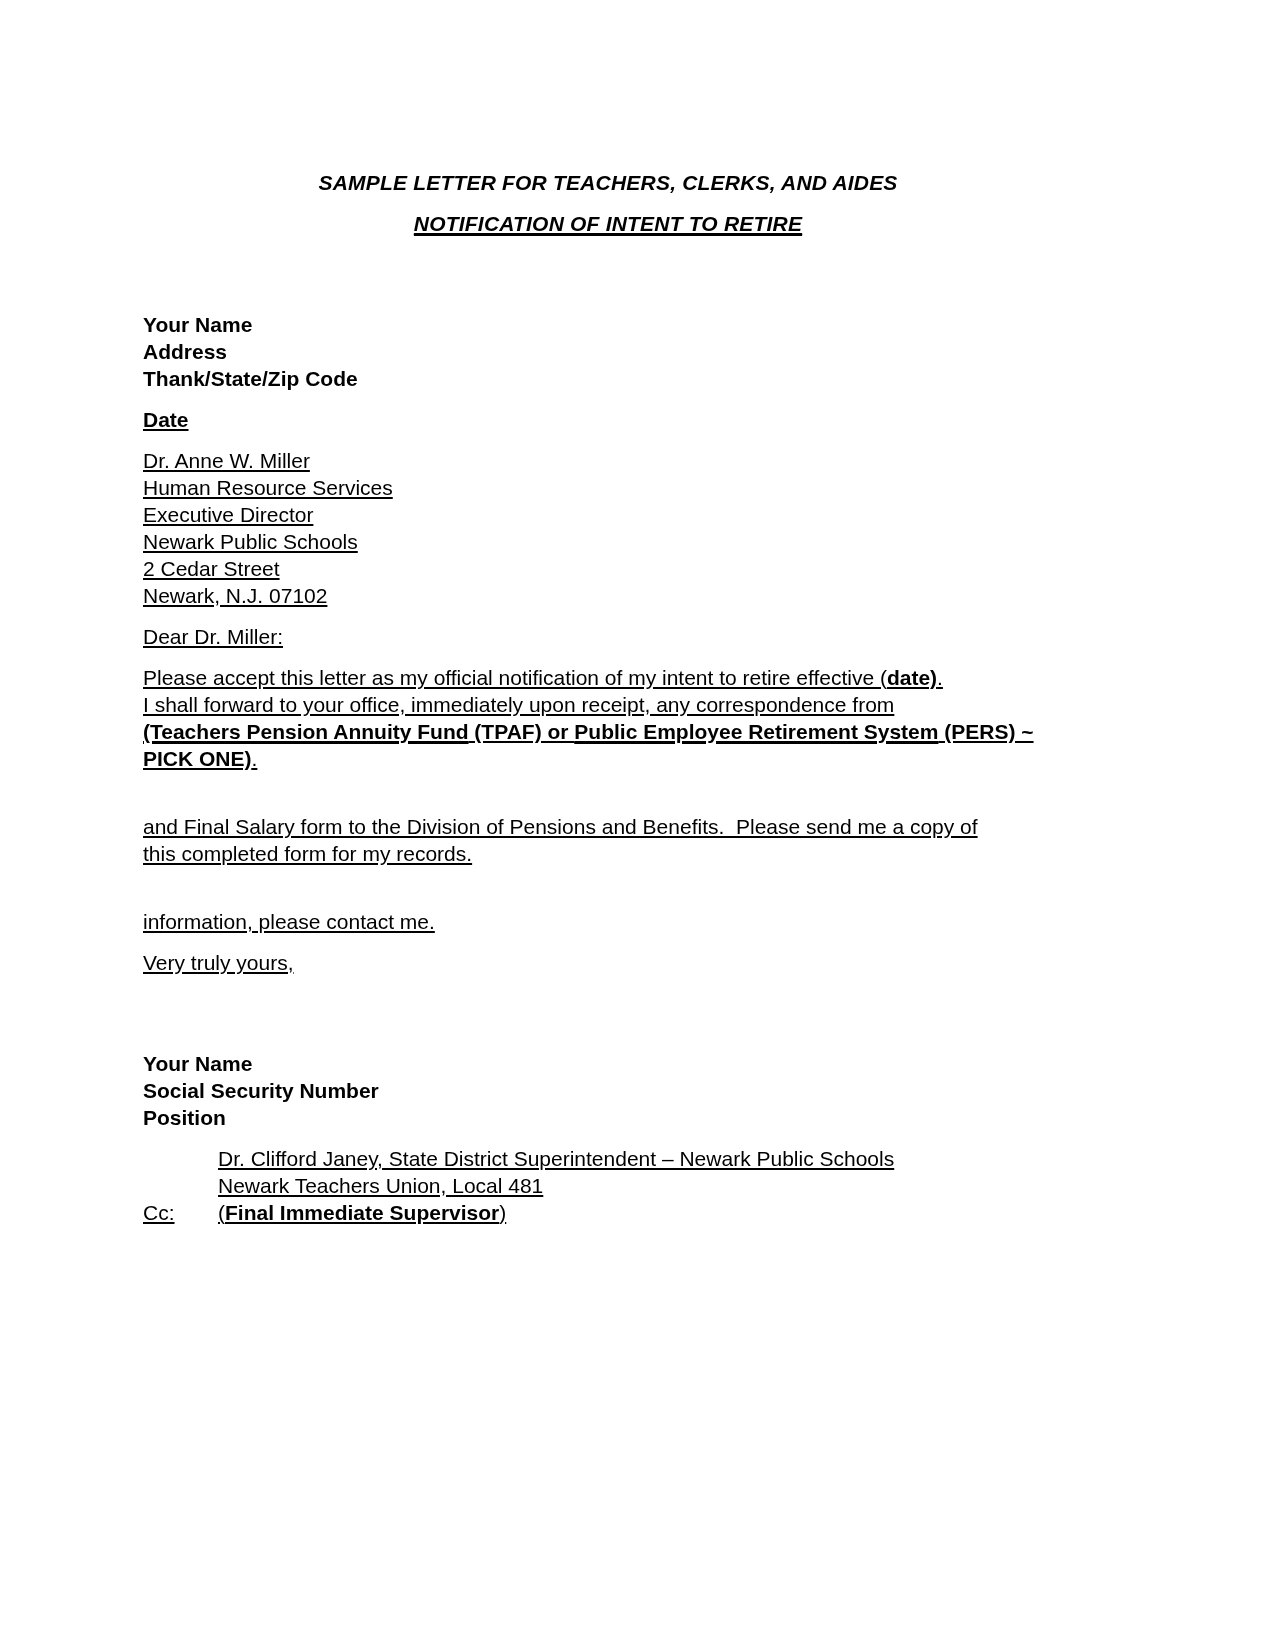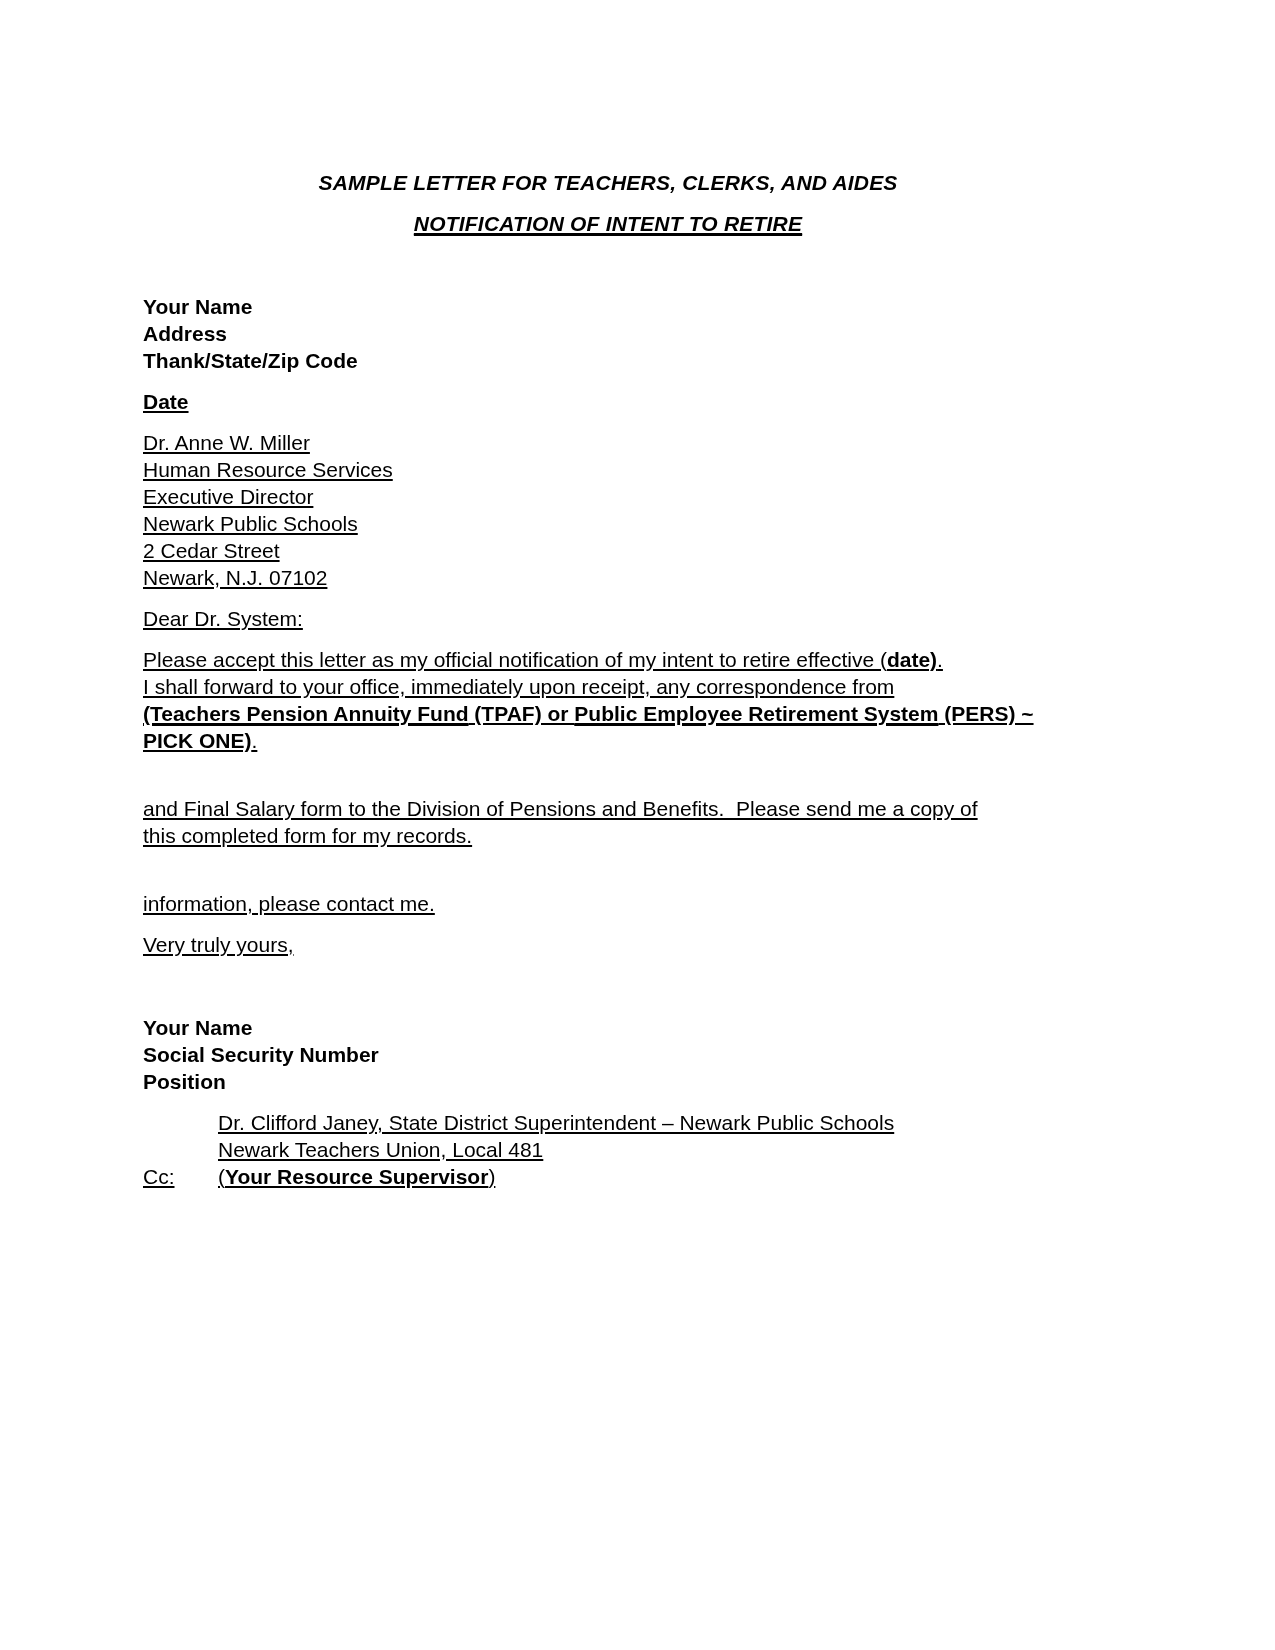--- a/index.html
+++ b/index.html
@@ -27,21 +27,21 @@
   .b { font-weight: bold; }
   .u { text-decoration: underline; text-underline-offset: 3px; }
   .center { text-align: center; }
   .title, .subtitle {
     font-weight: bold;
     font-style: italic;
     letter-spacing: 0.2px;
   }
   .para { white-space: pre-wrap; }
   .gap-1 { margin-top: 14px; text-decoration: underline; }
-  .gap-3 { margin-top: 56px; }
+  .gap-3 { margin-top: 74px; }
   .cc-row { display: flex; align-items: flex-end; }
   .cc-label { width: 75px; flex: 0 0 75px; }
   .cc-lines { flex: 1; }
 </style>
 </head>
 <body>
 
 <div class="page">
   <div class="content">
 
@@ -59,39 +59,39 @@
 
     <div class="gap-1">
       <div>Dr. Anne W. Miller</div>
       <div>Human Resource Services</div>
       <div>Executive Director</div>
       <div>Newark Public Schools</div>
       <div>2 Cedar Street</div>
       <div>Newark, N.J. 07102</div>
     </div>
 
-    <div class="gap-1">Dear Dr. System:</div>
+    <div class="gap-1">Dear Dr. Miller:</div>
 
     <div class="para gap-1"><span>Please accept this letter as my official notification of my intent to retire effective (</span><span class="b">date)</span><span>.</span><br><span>I shall forward to your office, immediately upon receipt, any correspondence from</span><br><span class="b u">(Teachers Pension Annuity Fund</span><span class="b"> (TPAF) or </span><span class="b u">Public Employee Retirement System</span><span class="b"> (PERS) ~</span><br><span class="b">PICK ONE)</span><span>.</span></div>
 
     <div class="para gap-1"><br><span>and Final Salary form to the Division of Pensions and Benefits.  Please send me a copy of</span><br><span>this completed form for my records.</span></div>
 
     <div class="para gap-1"><br><span>information, please contact me.</span></div>
 
     <div class="gap-1">Very truly yours,</div>
 
     <div class="b gap-3">
       <div>Your Name</div>
       <div>Social Security Number</div>
       <div>Position</div>
     </div>
 
     <div class="cc-row gap-1">
       <div class="cc-label">Cc:</div>
       <div class="cc-lines">
         <div>Dr. Clifford Janey, State District Superintendent – Newark Public Schools</div>
         <div>Newark Teachers Union, Local 481</div>
-        <div><span>(</span><span class="b">Your Resource Supervisor</span><span>)</span></div>
+        <div><span>(</span><span class="b">Final Immediate Supervisor</span><span>)</span></div>
       </div>
     </div>
 
   </div>
 </div>
 
 </body></html>

